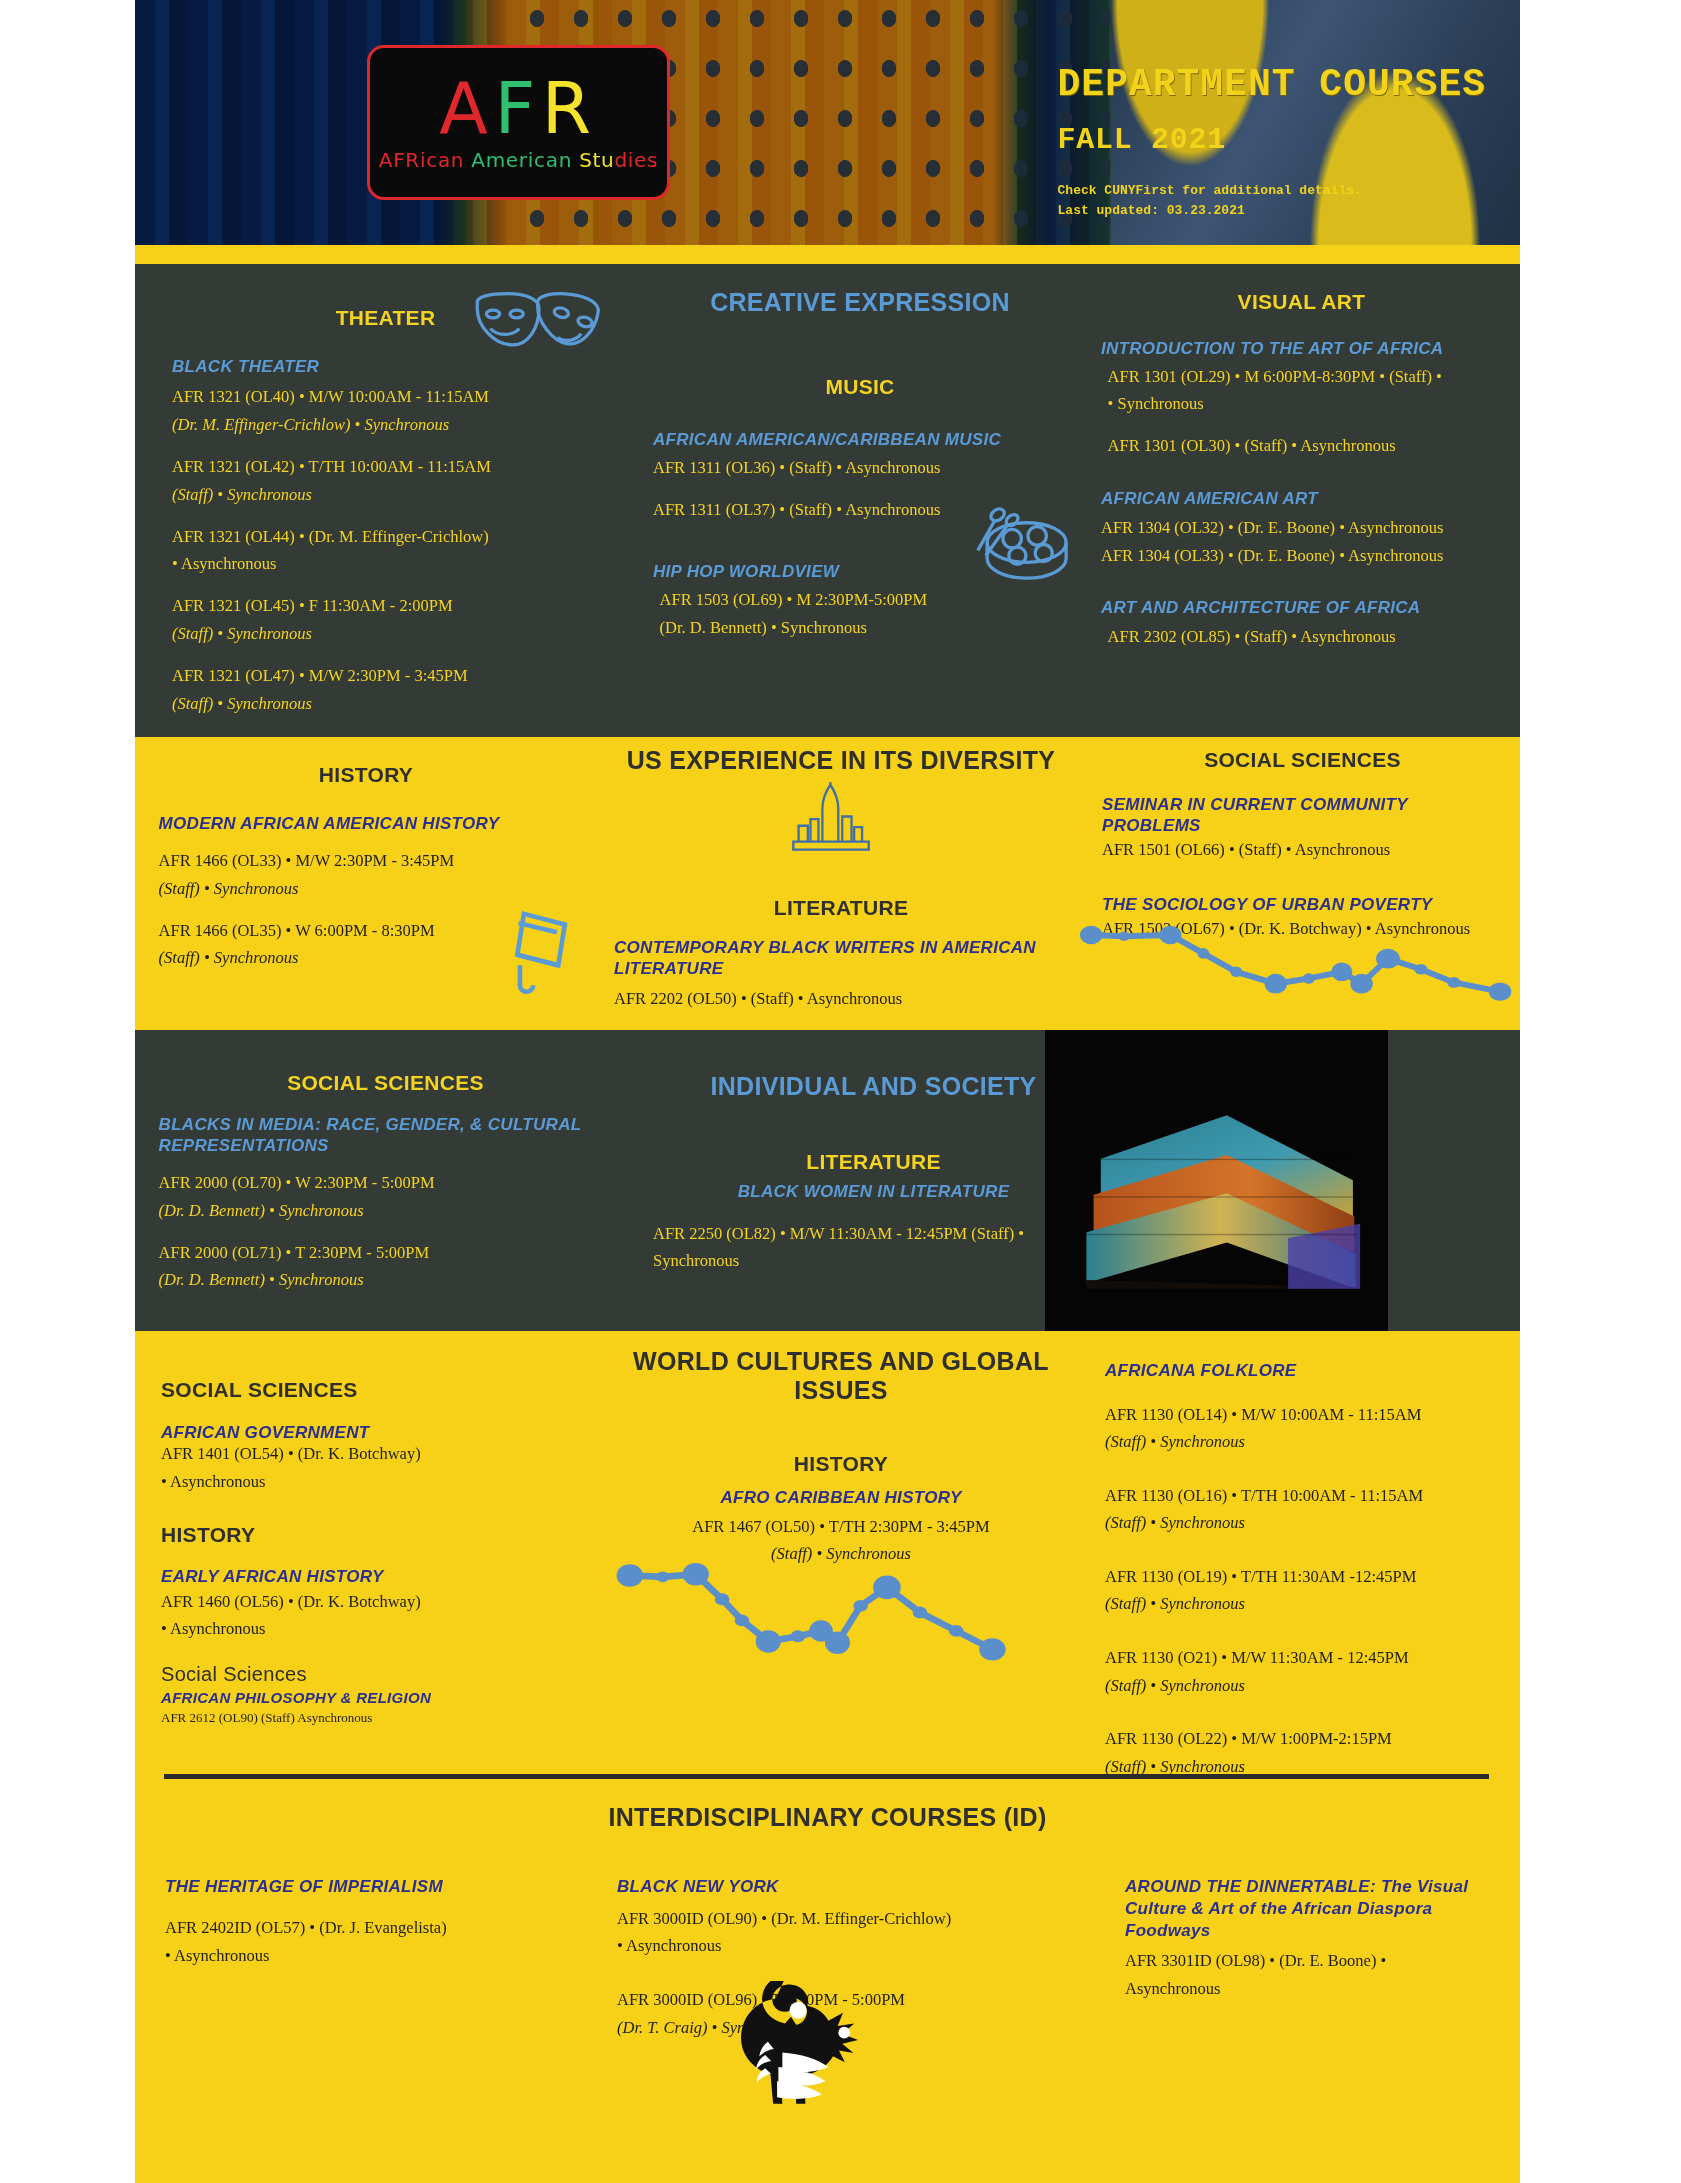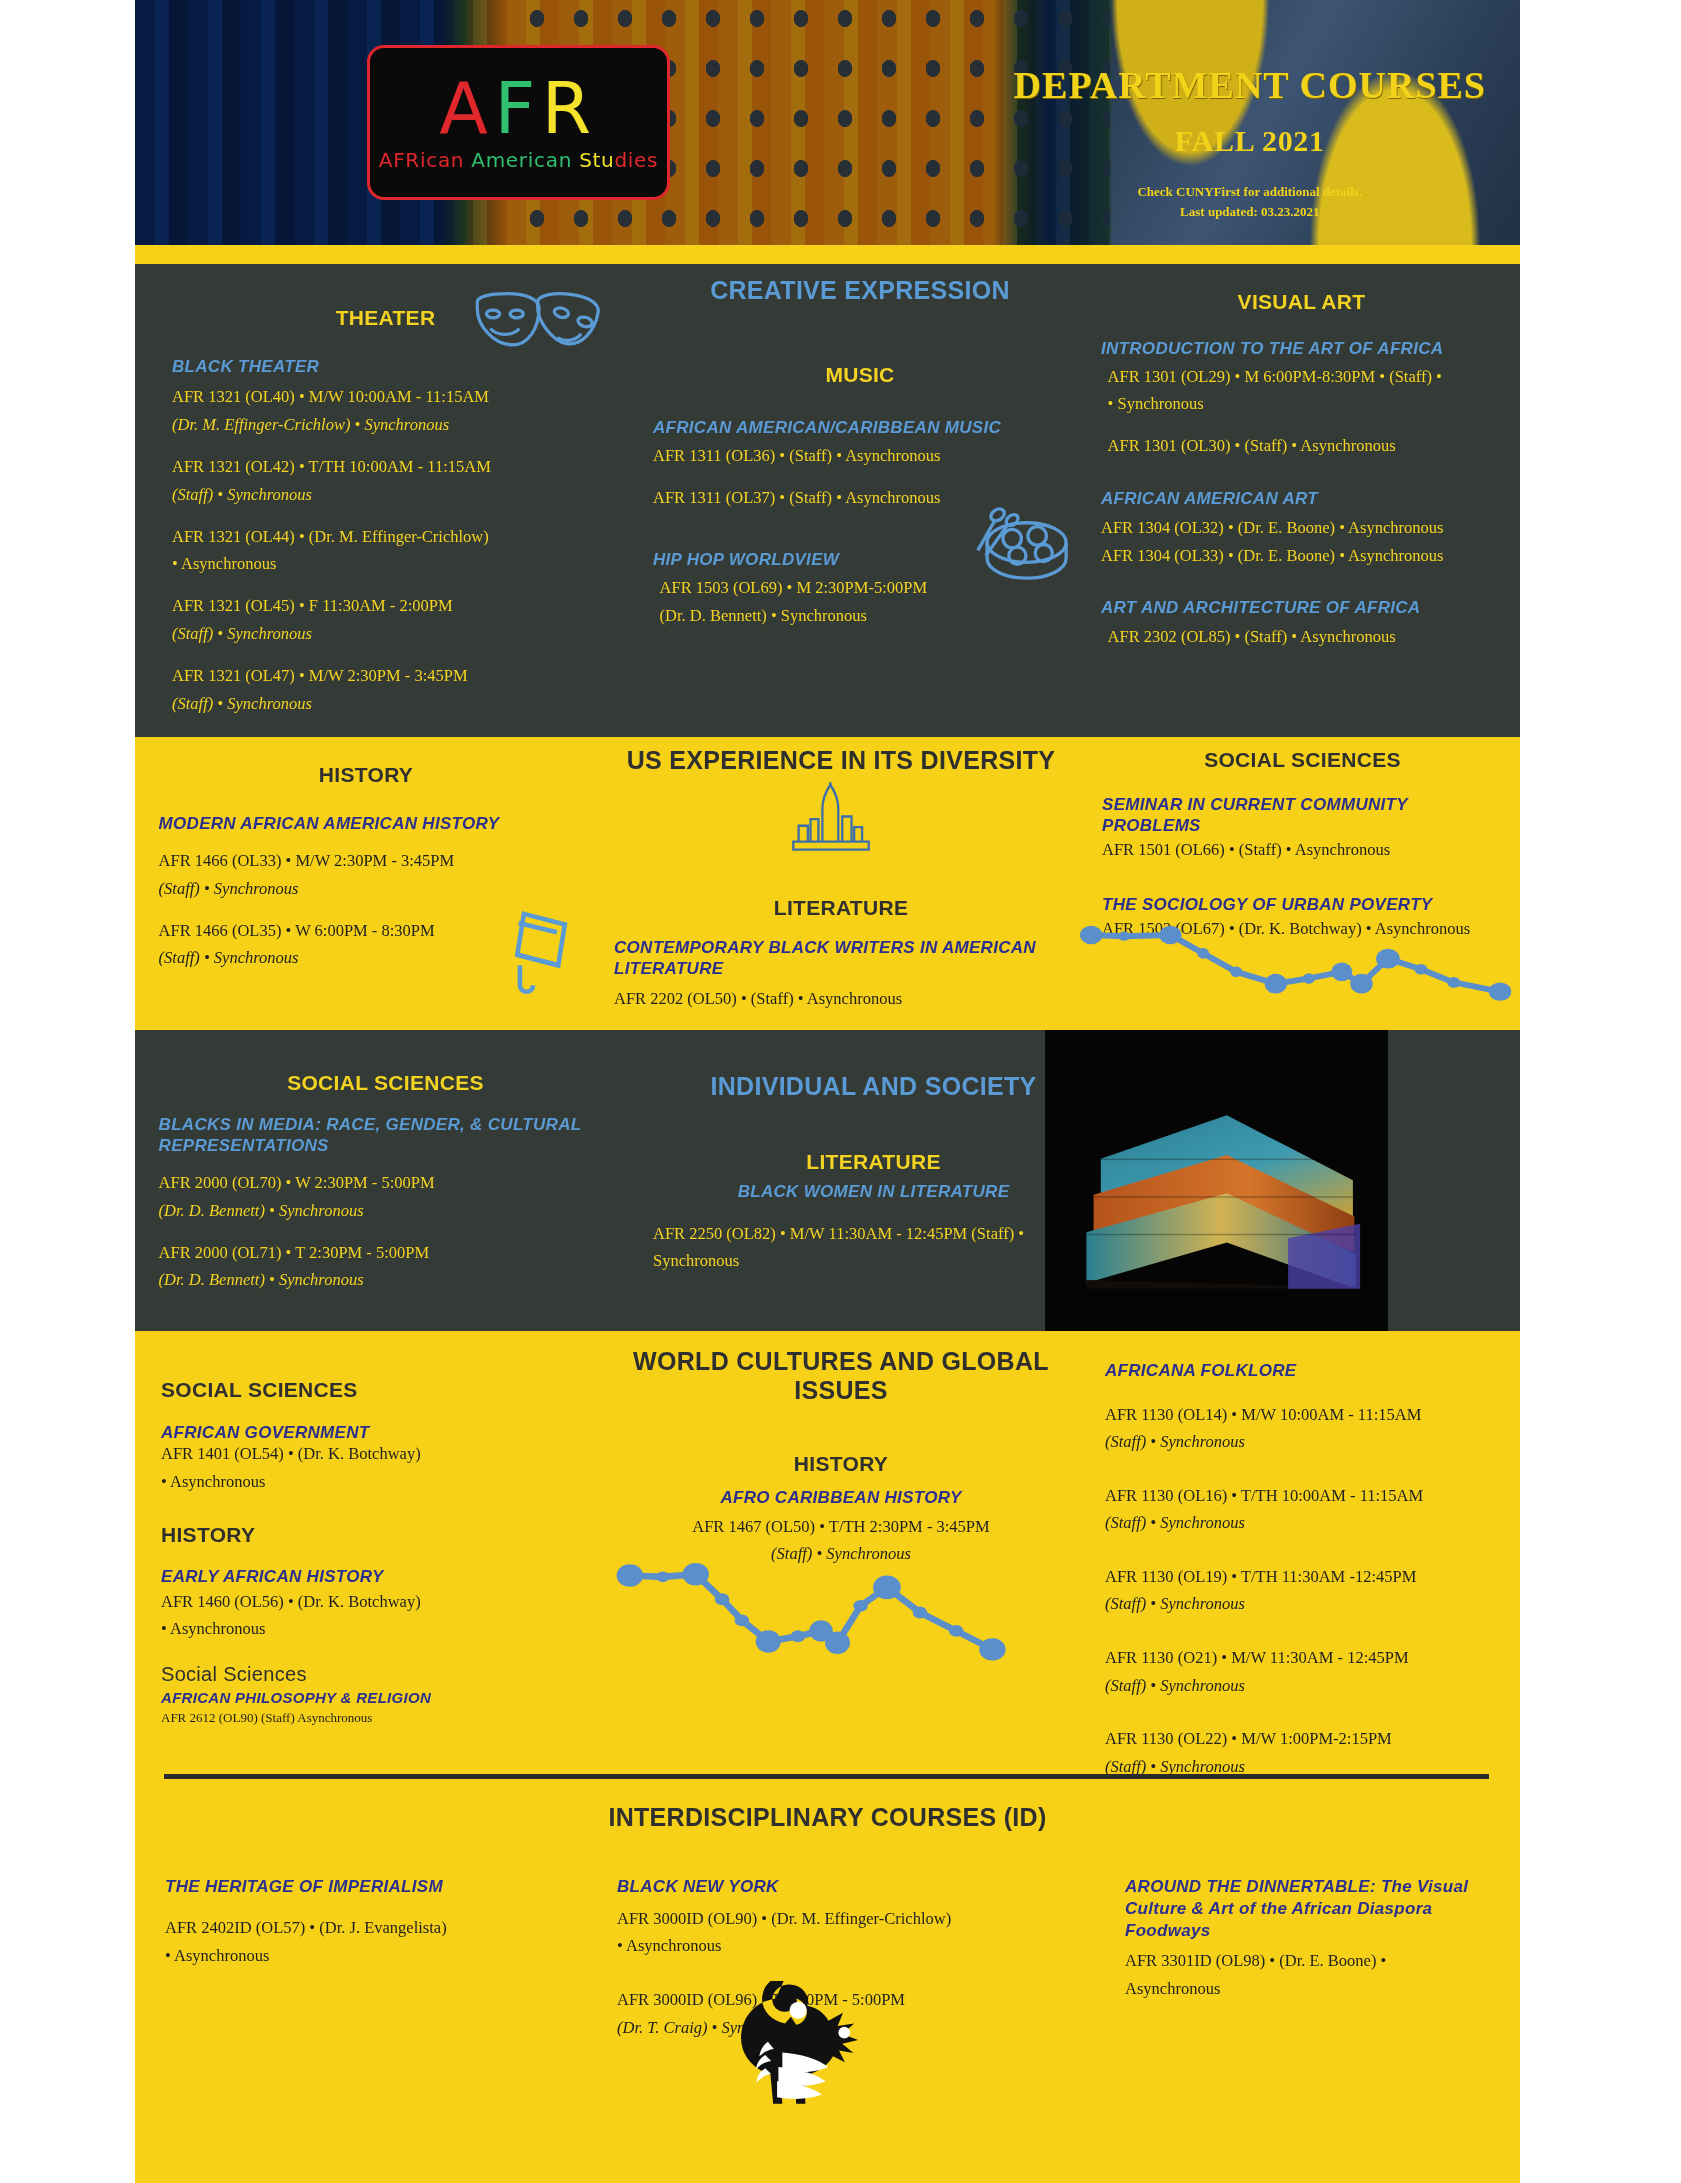--- a/index.html
+++ b/index.html
@@ -84,23 +84,23 @@
     letter-spacing: 0.7px;
   }
   .logo-sub .s1 { color: #e0272b; }
   .logo-sub .s2 { color: #2fbf6e; }
   .logo-sub .s3 { color: #f4e32a; }
   .logo-sub .s4 { color: #e0272b; }
 
   .header-right {
     position: absolute;
     right: 34px; top: 63px;
-    text-align: center;
+    text-align: left;
     color: #f2d31a;
-    font-family: Liberation Serif, serif;
+    font-family: Liberation Mono, monospace;
   }
   .hdr-title {
     font-size: 38px;
     font-weight: bold;
     letter-spacing: 1px;
     text-shadow: 0.7px 0.7px 0.7px #7a6400;
   }
   .hdr-sub {
     font-size: 30px;
     font-weight: bold;
@@ -253,21 +253,21 @@
           <ellipse cx="42" cy="38" rx="10" ry="6"></ellipse>
           <ellipse cx="78" cy="38" rx="10" ry="6"></ellipse>
           <path d="M38 60c10 12 34 12 44 0"></path>
           <path d="M110 18c4-9 24-13 50-10 26 3 44 14 42 27-5 30-26 52-48 48-22-4-44-34-44-55z"></path>
           <ellipse cx="146" cy="36" rx="11" ry="7" transform="rotate(15 146 36)"></ellipse>
           <ellipse cx="182" cy="50" rx="11" ry="7" transform="rotate(15 182 50)"></ellipse>
           <path d="M140 74c12 8 30 4 36-6"></path>
         </svg>
       </div>
 
-      <div class="col" style="width:448px;position:relative;padding-top:12px;">
+      <div class="col" style="width:448px;position:relative;padding-top:24px;">
         <div class="cat-title cat-blue big">CREATIVE EXPRESSION</div>
         <div class="cat-title cat-yellow" style="margin-top:58px;">MUSIC</div>
 
         <div style="margin-top:30px;">
           <div class="course-name cn-blue">AFRICAN AMERICAN/CARIBBEAN MUSIC</div>
           <div class="course-line cl-yellow" style="margin-top:6.6px;">AFR 1311 (OL36) • (Staff) • Asynchronous</div>
           <div class="gap-s"></div>
           <div class="course-line cl-yellow">AFR 1311 (OL37) • (Staff) • Asynchronous</div>
         </div>
 

